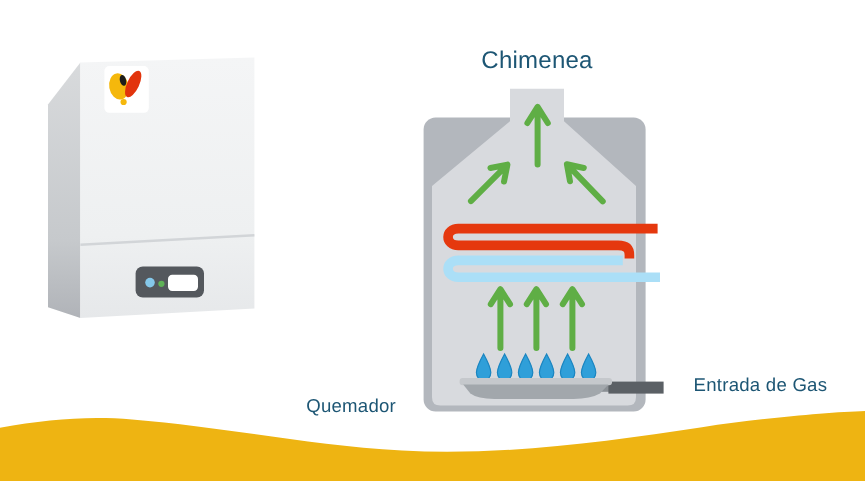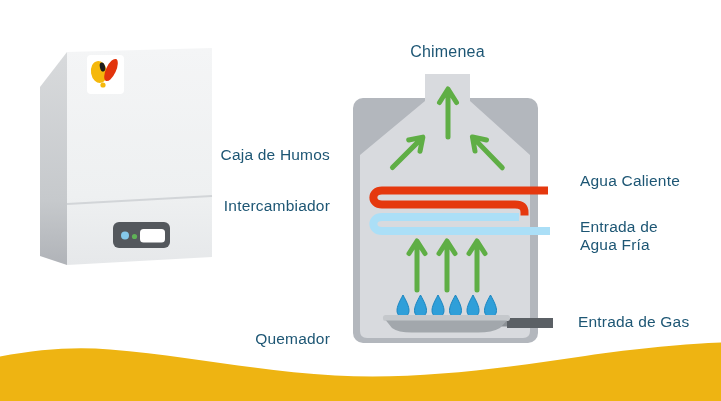--- a/index.html
+++ b/index.html
@@ -93,32 +93,25 @@
         <rect x="383" y="315" width="127" height="6" rx="2.5" fill="#c5c8cc"></rect>
         <path d="M386,320.5 L507,320.5 L500,328 Q492,332.5 478,332.5 L412,332.5 Q398,332.5 392,328 Z" fill="#a2a7ac"></path>
       </g>
     </g>
 
     <path d="M0,356.5 C40,349 75,346.5 110,349.5 C190,356 255,371 335,375.5
              C420,380 505,368 585,356 C635,348.5 690,343.5 721,342.5
              L721,401 L0,401 Z" fill="#eeb412"></path>
   </svg>
 
-  <div class="lbl center" style="left:355px;top:43px;width:185px;font-size:16px;">Chimenea</div>
+  <div class="lbl center" style="left:355px;top:43px;width:185px;font-size:20px;">Chimenea</div>
 
-  <div class="lbl right-align" style="left:160px;top:146px;width:170px;">Caja de Humos</div>
 
-  <div class="lbl right-align" style="left:160px;top:197px;width:170px;">Intercambiador</div>
 
   <div class="lbl right-align" style="left:160px;top:311px;width:170px;margin-top:19px;">Quemador</div>
 
   <div class="lbl" style="left:580px;top:172px;">
-    <div>Agua Caliente</div>
   </div>
 
-  <div class="lbl" style="left:580px;top:218px;">
-    <div>Entrada de</div>
-    <div>Agua Fría</div>
-  </div>
 
   <div class="lbl" style="left:578px;top:313px;">Entrada de Gas</div>
 
 </div>
 
 </body></html>

